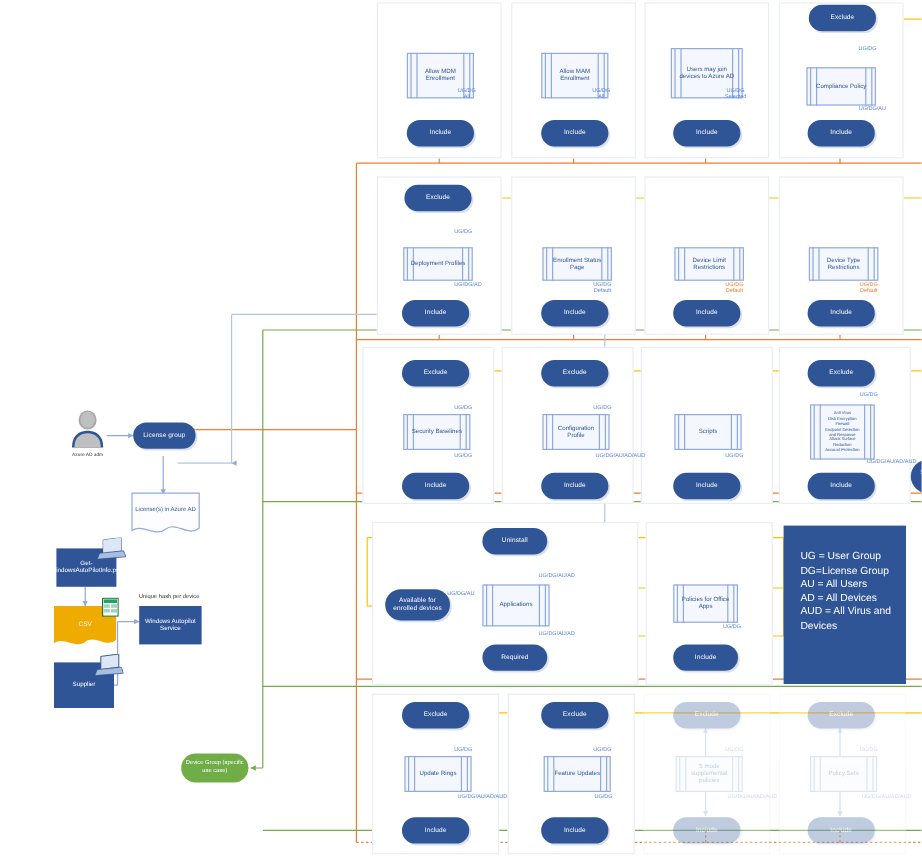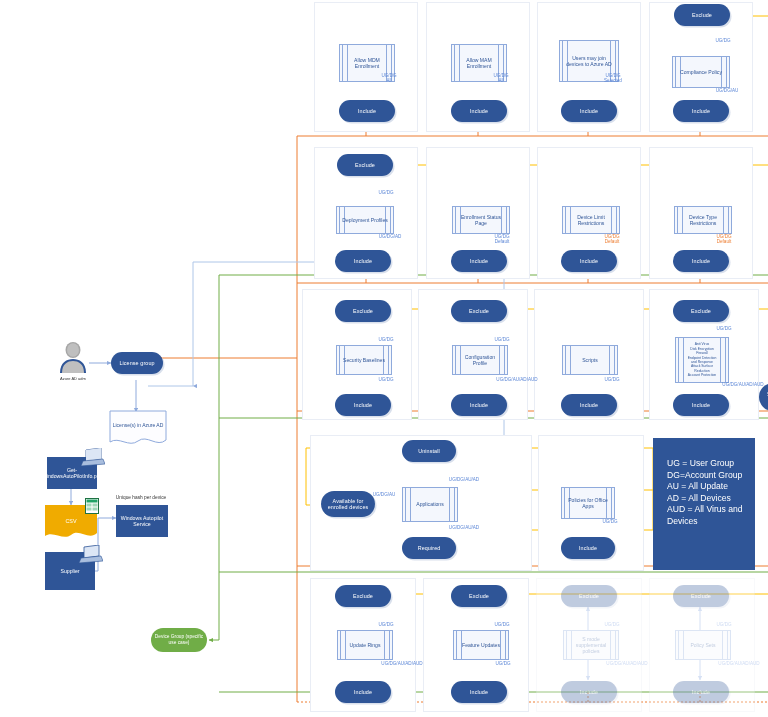--- a/index.html
+++ b/index.html
@@ -420,22 +420,22 @@
     </div>
   <div class="edgelabel" style="left:549px;top:519px;width:40px;">
     <div>UG/DG</div>
     </div>
   <div class="pill shadow" style="left:520px;top:537px;width:54px;height:22px;">
     <span>Include</span>
     </div>
 
   <div class="legend" style="left:612px;top:438px;width:102px;height:132px;">
     <div>UG = User Group</div>
-    <div>DG=Account Group</div>
-    <div>AU = All Update</div>
+    <div>DG=License Group</div>
+    <div>AU = All Users</div>
     <div>AD = All Devices</div>
     <div>AUD = All Virus and Devices</div>
   </div>
 
   <div class="pill shadow" style="left:294px;top:585px;width:56px;height:22px;">
     <span>Exclude</span>
     </div>
   <div class="edgelabel" style="left:325px;top:622px;width:40px;">
     <div>UG/DG</div>
     </div>

